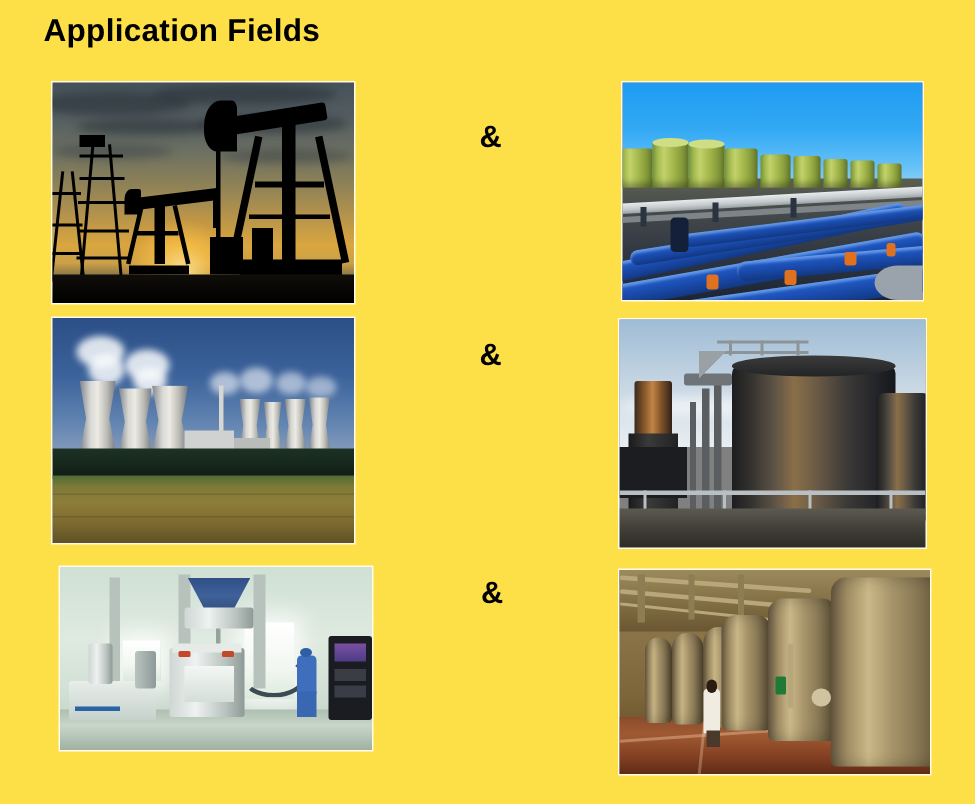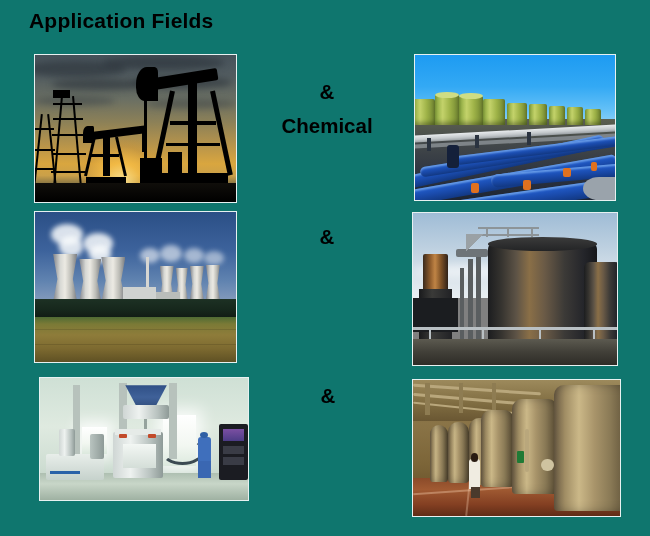--- a/index.html
+++ b/index.html
@@ -15,21 +15,21 @@
     overflow: hidden;
     font-family: "Liberation Sans", sans-serif;
     color: #000000;
   }
 
   #slide {
     position: absolute;
     left: 0; top: 0;
     width: 650px;
     height: 536px;
-    background: #0f766e;
+    background: #fde047;
   }
 
   
   #slide-title {
     position: absolute;
     left: 29px;
     top: 9px;
     font-size: 21px;
     font-weight: bold;
     letter-spacing: 0.2px;
@@ -491,21 +491,20 @@
       <div class="lay ft-pipe" style="left:54%; top:36%; width:2%;  height:32%;"></div>
 
       <div class="lay ft-worker" style="left:27%; top:58%; width:5.5%; height:22%;"></div>
       <div class="lay ft-head" style="left:28%; top:54%; width:3.6%; height:6%;"></div>
       <div class="lay" style="left:28%; top:79%; width:4.5%; height:8%; background:#4a3a2c;"></div>
     </div>
   </div>
 
   <div class="caption" id="caption-1">
     <span class="cl amp">&amp;</span>
-    <span class="cl">Chemical</span>
   </div>
 
   <div class="caption" id="caption-2">
     <span class="cl amp">&amp;</span>
   </div>
 
   <div class="caption" id="caption-3">
     <span class="cl amp">&amp;</span>
   </div>
 

